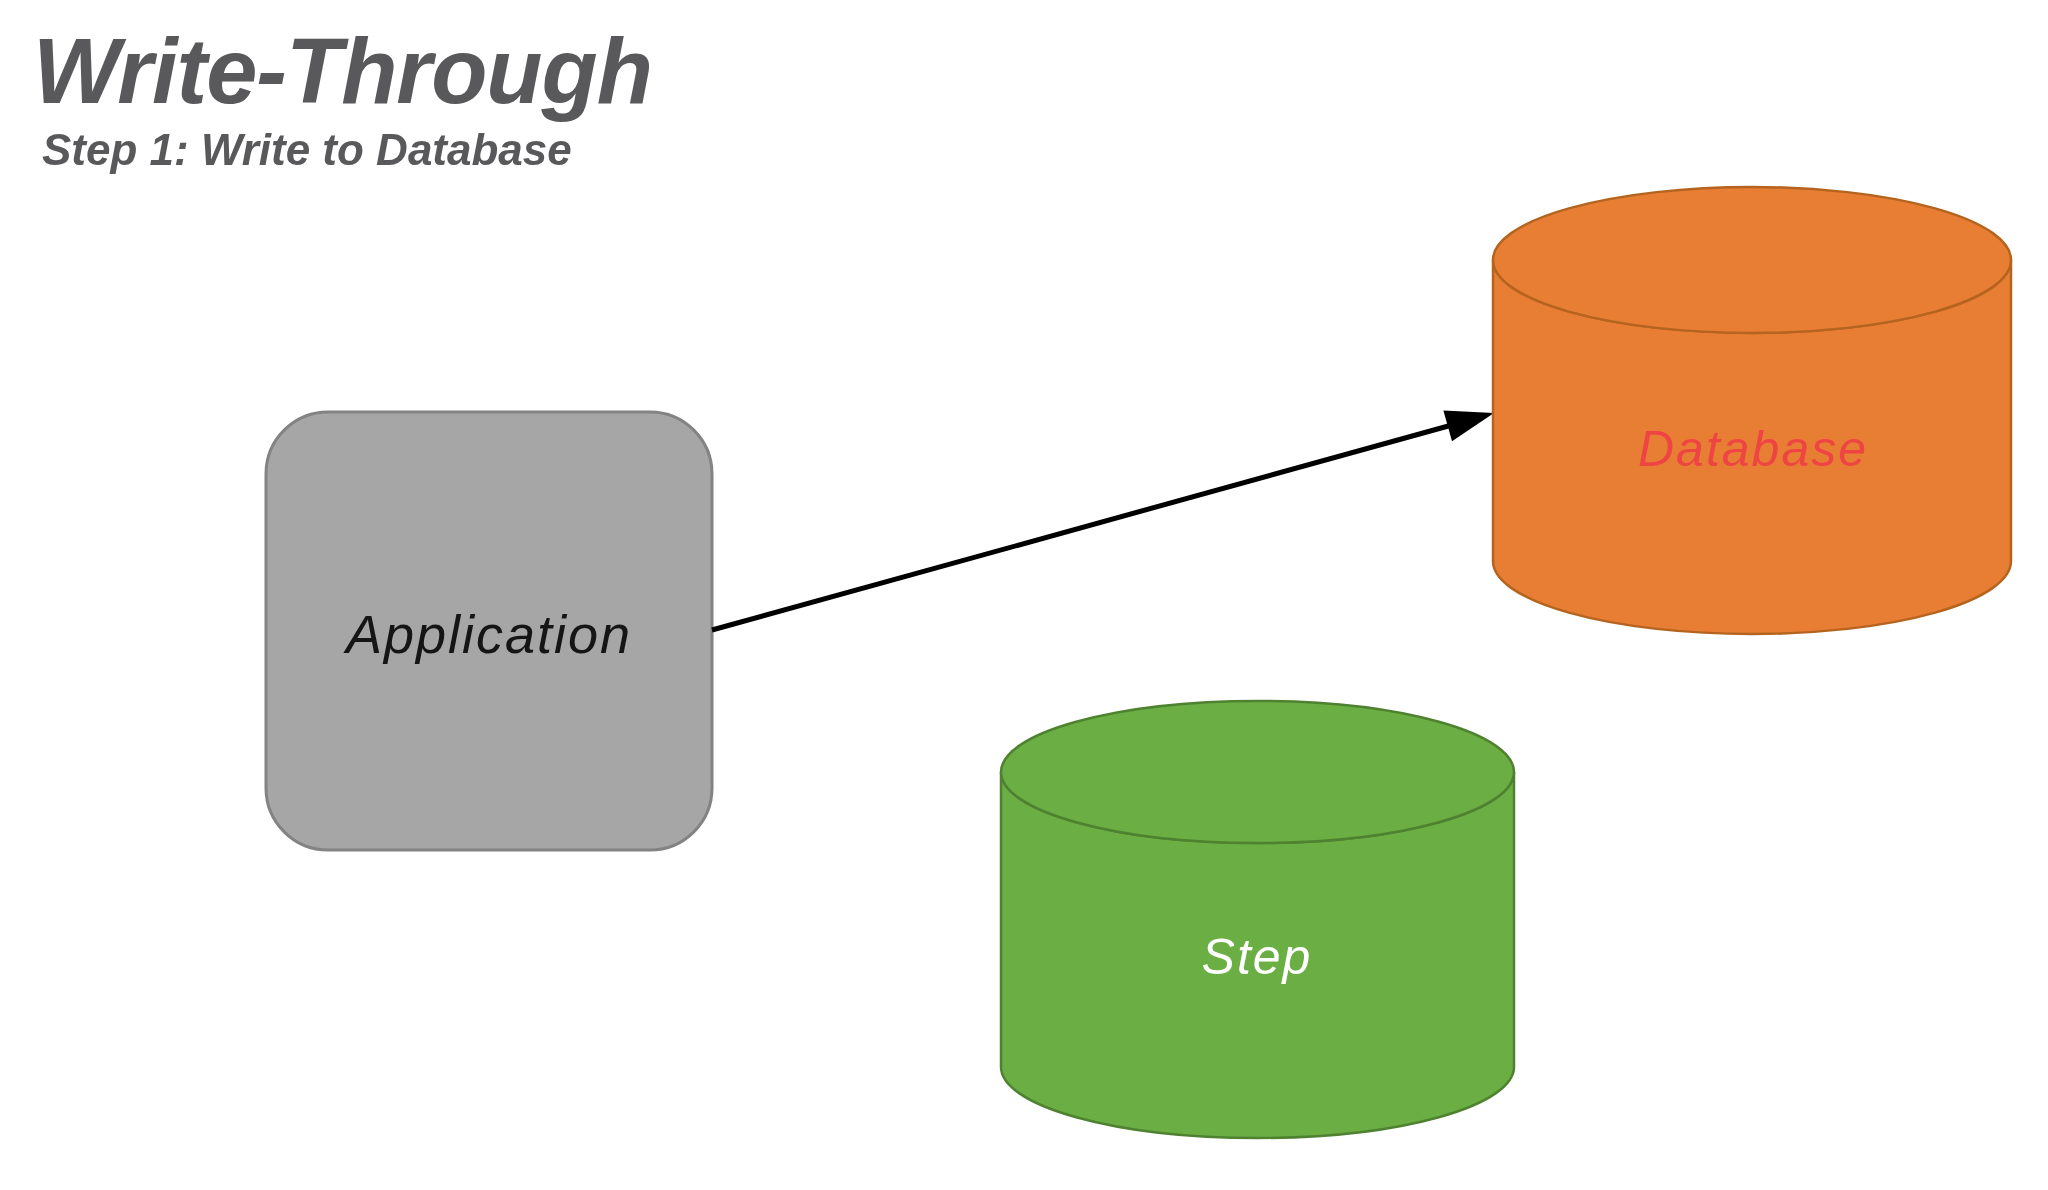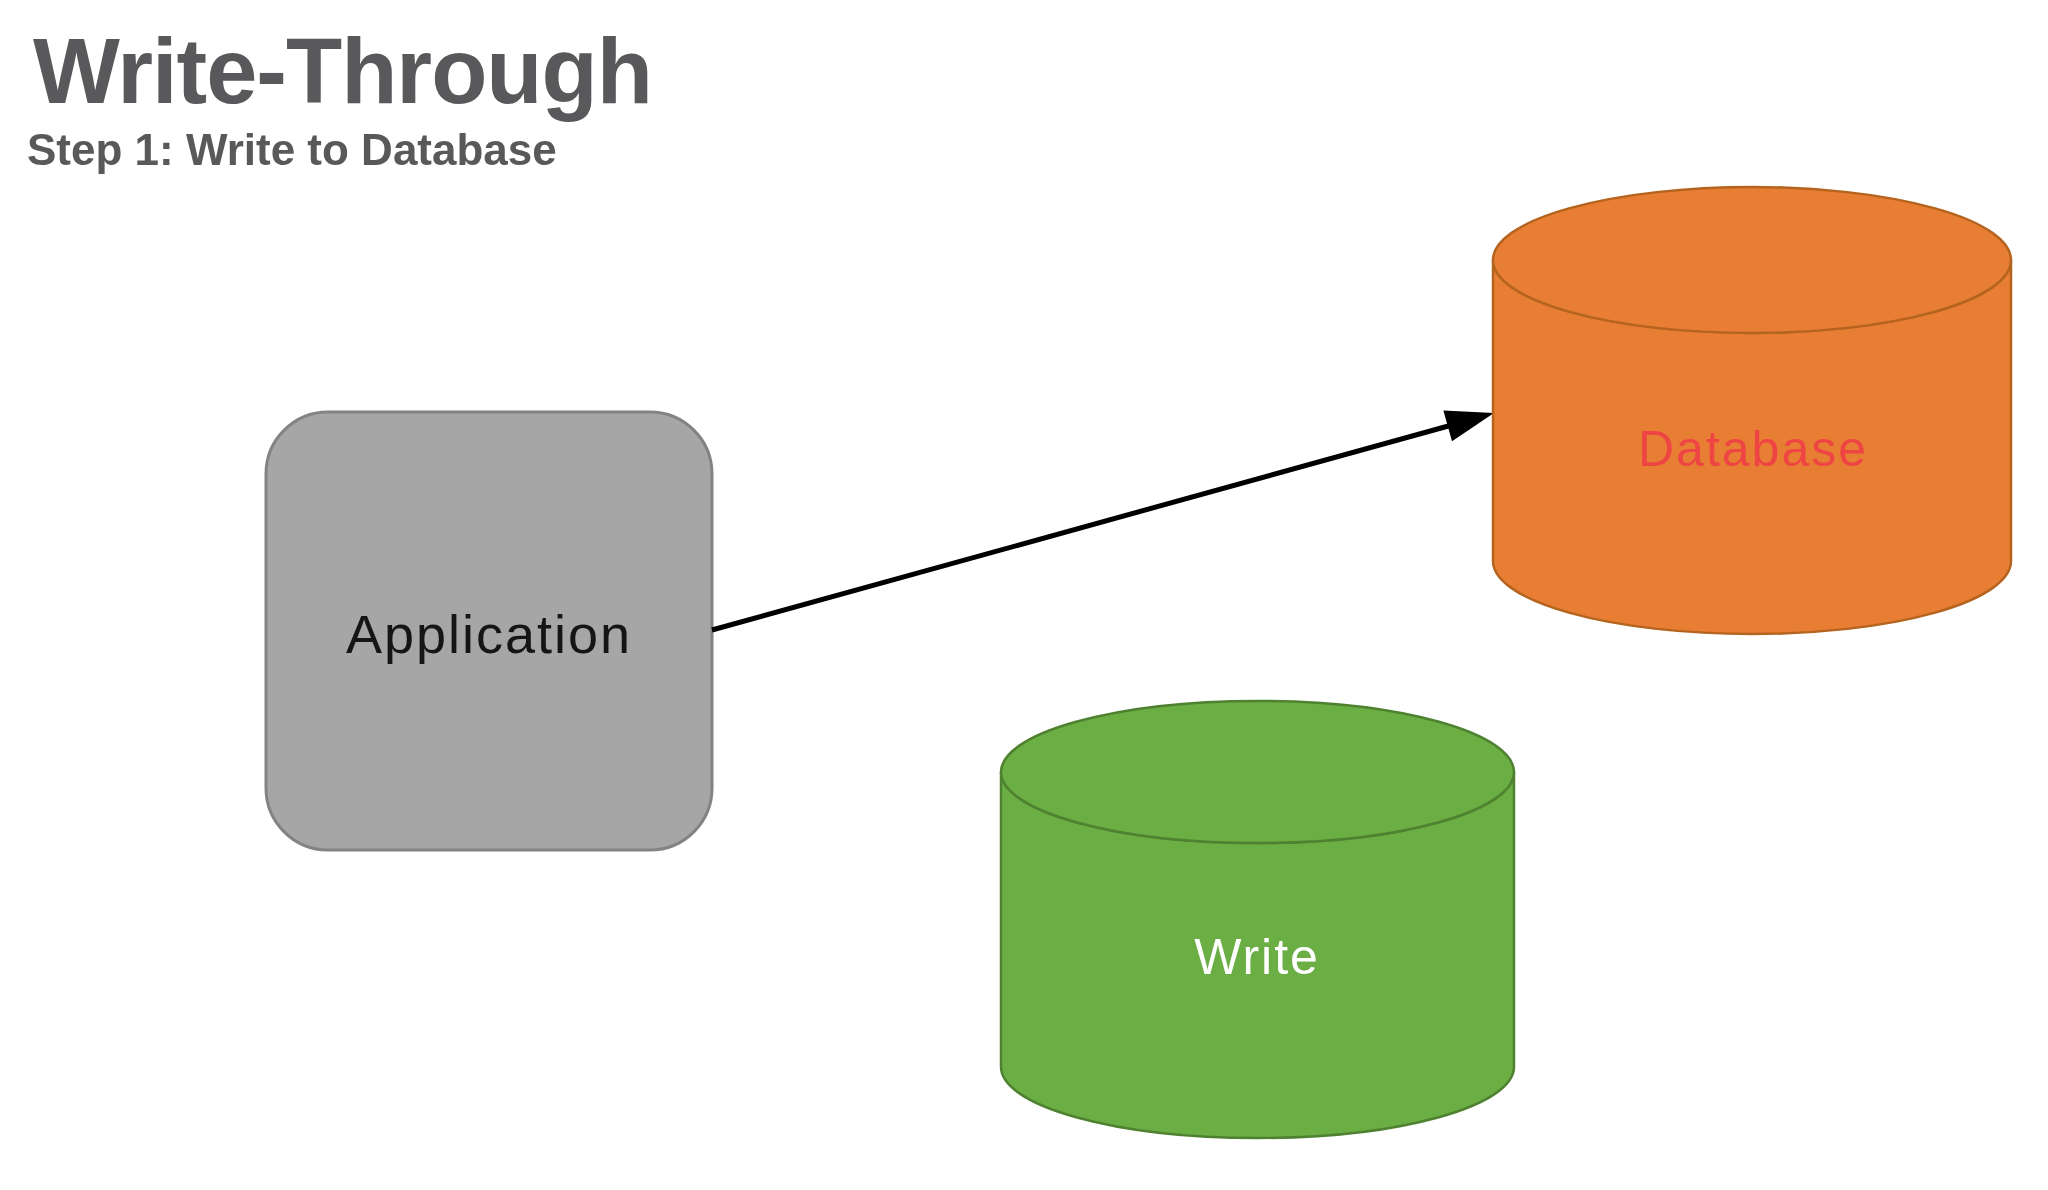--- a/index.html
+++ b/index.html
@@ -9,34 +9,35 @@
     width: 2048px;
     height: 1190px;
     overflow: hidden;
     font-family: "Liberation Sans", sans-serif;
   }
   .stage {
     position: relative;
     width: 1740px;
     height: 1190px;
     background: #ffffff;
+    font-style: italic;
   }
   .page-title {
     position: absolute;
     left: 33px;
     top: 25px;
     font-size: 92px;
     font-weight: bold;
     line-height: 1;
     letter-spacing: -1px;
     white-space: nowrap;
   }
   .page-subtitle {
     position: absolute;
-    left: 27px;
+    left: 42px;
     top: 128px;
     font-size: 44px;
     font-weight: bold;
     line-height: 1;
     letter-spacing: 0px;
     white-space: nowrap;
   }
   .diagram-svg {
     position: absolute;
     left: 0;
@@ -81,15 +82,15 @@
     <g>
       <path d="M 1001 772 V 1067 A 256.5 71 0 0 0 1514 1067 V 772 A 256.5 71 0 0 1 1001 772 Z" stroke-width="2.5" fill="#6BAE44" stroke="#4F8230"></path>
       <ellipse cx="1257.5" cy="772" rx="256.5" ry="71" stroke-width="2.5" fill="#6BAE44" stroke="#4F8230"></ellipse>
     </g>
   </svg>
 
   <div class="node-label app" style="left: 489px; top: 634px; color: rgb(21, 21, 21);">Application</div>
 
   <div class="node-label cyl" style="left: 1753px; top: 449px; color: #ef4444;">Database</div>
 
-  <div class="node-label cyl" style="left: 1257px; top: 957px; color: rgb(255, 255, 255);">Write</div>
+  <div class="node-label cyl" style="left: 1257px; top: 957px; color: rgb(255, 255, 255);">Step</div>
 
 </div>
 
 </body></html>

